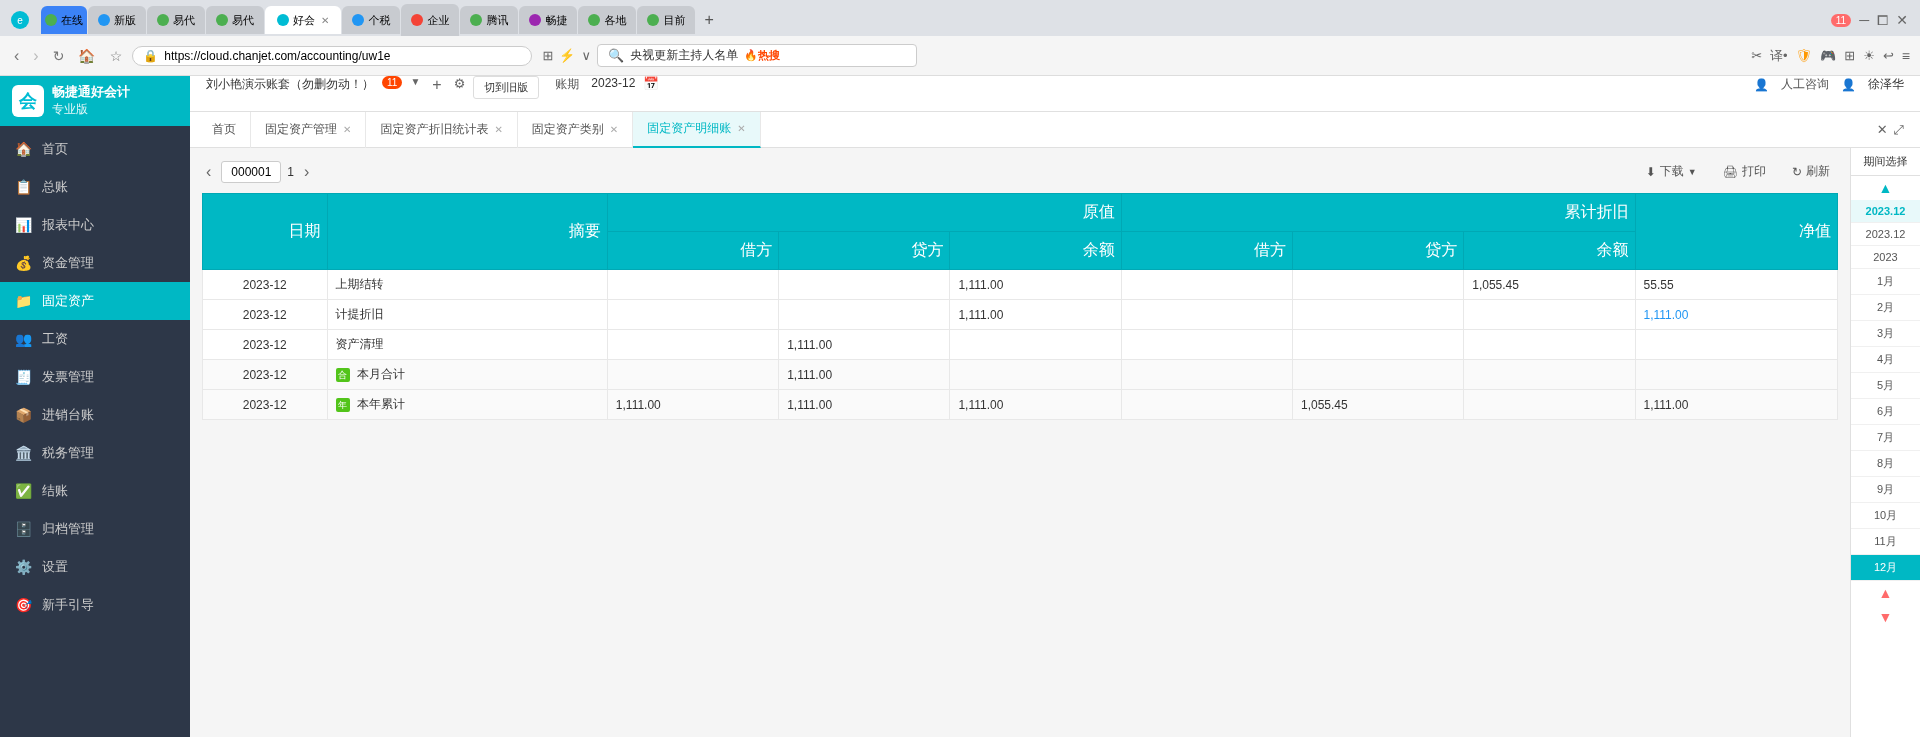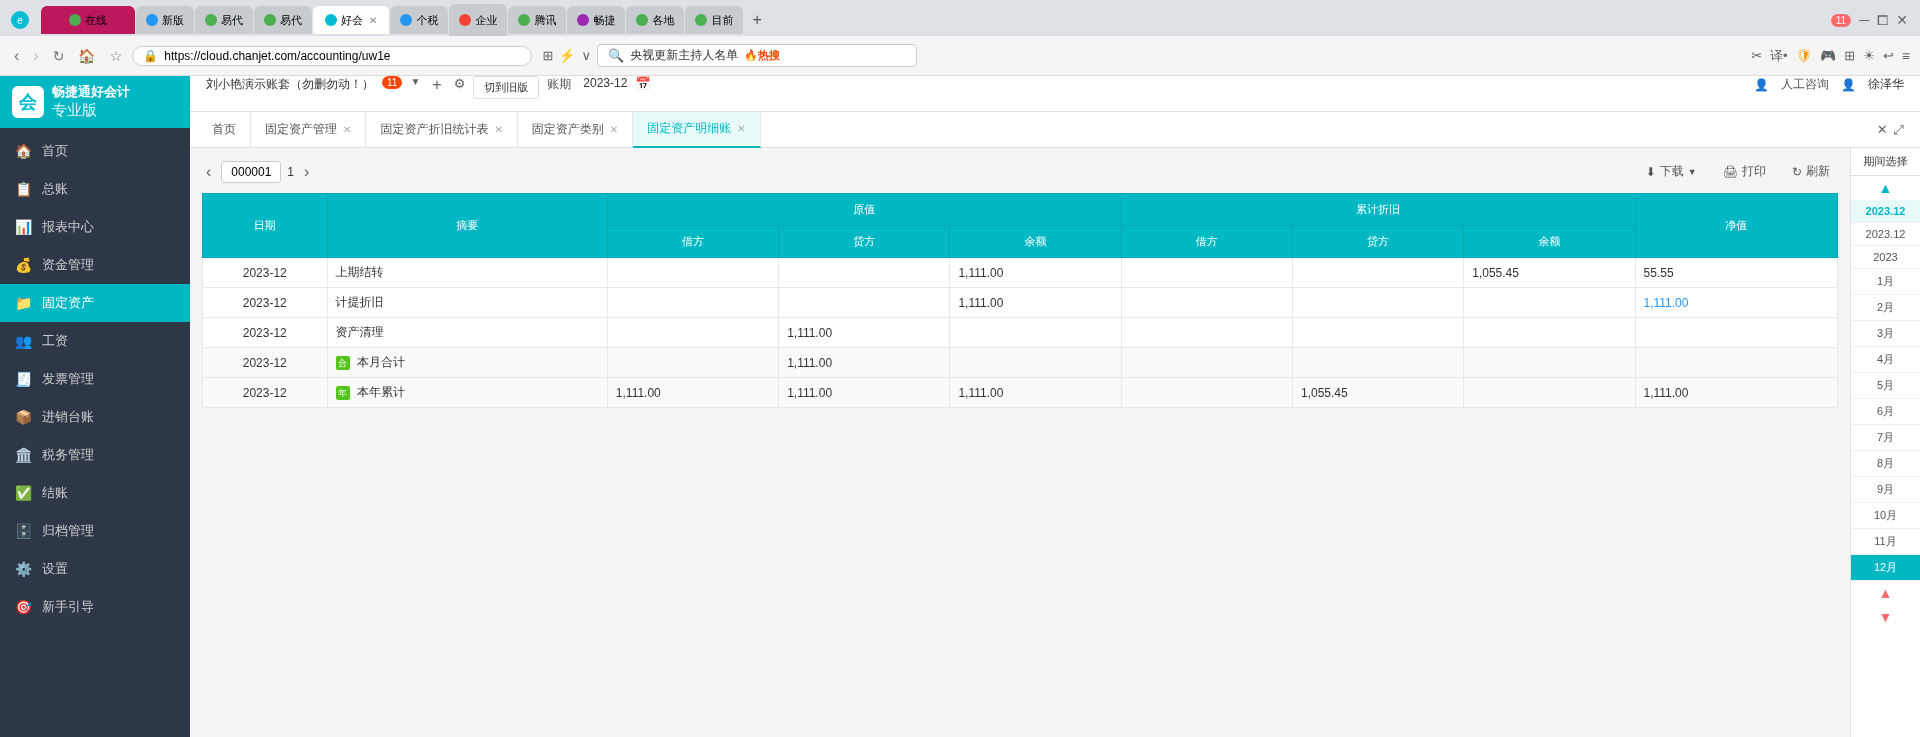--- a/index.html
+++ b/index.html
@@ -5,21 +5,21 @@
     * { margin: 0; padding: 0; box-sizing: border-box; }
     body { font-family: 'Microsoft YaHei', sans-serif; font-size: 12px; background: #f0f0f0; width: 1920px; height: 737px; overflow: hidden; }
 
     
     .app-container { display: flex; width: 100%; height: calc(737px - 76px); }
 
     
     .sidebar { width: 190px; background: #2d3748; color: #fff; display: flex; flex-direction: column; height: 100%; flex-shrink: 0; }
     .sidebar-logo { background: #00b8c4; padding: 8px 12px; display: flex; align-items: center; gap: 8px; }
     .sidebar-logo-text { font-size: 13px; font-weight: bold; color: #fff; line-height: 1.3; }
-    .sidebar-logo-sub { font-size: 15px; color: #e0f7f8; }
+    .sidebar-logo-sub { font-size: 12px; color: #e0f7f8; }
     .sidebar-nav { flex: 1; overflow-y: auto; padding: 4px 0; }
     .sidebar-item { display: flex; align-items: center; padding: 10px 16px; gap: 10px; cursor: pointer; color: #ccc; font-size: 13px; }
     .sidebar-item.active { background: #00b8c4; color: #fff; }
     .sidebar-item-icon { width: 16px; height: 16px; display: flex; align-items: center; justify-content: center; font-size: 14px; }
 
     
     .main-content { flex: 1; display: flex; flex-direction: column; background: #f5f5f5; overflow: hidden; }
 
     
     .app-header { background: #fff; border-bottom: 1px solid #e0e0e0; padding: 0 16px; height: 36px; display: flex; align-items: flex-start; gap: 8px; }
@@ -35,21 +35,21 @@
     .main-panel { flex: 1; overflow: auto; padding: 12px; }
 
     
     .content-toolbar { display: flex; align-items: center; justify-content: space-between; margin-bottom: 10px; }
     .pagination-ctrl { display: flex; align-items: center; gap: 6px; }
     .action-btns { display: flex; align-items: center; gap: 10px; }
     .action-btn { display: flex; align-items: center; gap: 4px; font-size: 12px; color: #555; cursor: pointer; padding: 3px 8px; }
 
     
     .data-table { width: 100%; border-collapse: collapse; background: #fff; }
-    .data-table th { background: #00b8c4; color: #fff; text-align: center; padding: 8px 6px; font-size: 11px; font-weight: normal; border: 1px solid #00a8b4; margin-left: 12px; }
+    .data-table th { background: #00b8c4; color: #fff; text-align: right; padding: 8px 6px; font-size: 16px; font-weight: normal; border: 1px solid #00a8b4; margin-left: 12px; }
     .data-table td { border: 1px solid #e8e8e8; padding: 6px 8px; font-size: 12px; color: #333; text-align: center; }
     .data-table .text-right { text-align: left; }
     .data-table .text-left { text-align: left; }
     .row-tag { display: inline-block; width: 14px; height: 14px; background: #52c41a; color: #fff; border-radius: 2px; font-size: 9px; line-height: 14px; text-align: center; margin-right: 4px; }
 
     
     .period-panel { width: 70px; background: #fff; border-left: 1px solid #e0e0e0; display: flex; flex-direction: column; overflow: hidden; }
     .period-header { background: #fff; padding: 6px 4px; font-size: 11px; color: #333; text-align: center; border-bottom: 1px solid #e0e0e0; }
     .period-item { padding: 5px 4px; text-align: center; font-size: 11px; color: #555; cursor: pointer; border-bottom: 1px solid #f0f0f0; }
     .period-item.active { background: #00b8c4; color: #fff; border-radius: 0; }
@@ -62,21 +62,21 @@
 <div>
 
   <div style="display:flex; align-items:center; background:#dee1e6; height:36px; padding:4px 4px 0; gap:1px;">
     <div style="width:32px; height:28px; display:flex; align-items:center; justify-content:center; margin-right:4px;">
       <svg width="20" height="20" viewBox="0 0 20 20">
           <circle cx="10" cy="10" r="9" fill="#00bcd4"></circle>
           <text x="10" y="14" text-anchor="middle" fill="white" font-size="10">e</text>
         </svg>
     </div>
 
-    <div style="display:flex;align-items:center;padding:0 28px;height:28px;background:#be185d;border-radius:6px 6px 0 0;font-size:11px;gap:4px;cursor:pointer;">
+    <div style="display:flex;align-items:center;padding:0 4px;height:28px;background:#3b82f6;border-radius:6px 6px 0 0;font-size:11px;gap:4px;cursor:pointer;">
       <span style="width:12px;height:12px;border-radius:50%;background:#4caf50;display:inline-block;"></span>
       <span>在线</span>
     </div>
     <div style="display:flex;align-items:center;padding:0 10px;height:28px;background:#c8cbd0;border-radius:6px 6px 0 0;font-size:11px;gap:4px;cursor:pointer;">
       <span style="width:12px;height:12px;border-radius:50%;background:#2196f3;display:inline-block;"></span>
       <span>新版</span>
     </div>
     <div style="display:flex;align-items:center;padding:0 10px;height:28px;background:#c8cbd0;border-radius:6px 6px 0 0;font-size:11px;gap:4px;cursor:pointer;">
       <span style="width:12px;height:12px;border-radius:50%;background:#4caf50;display:inline-block;"></span>
       <span>易代</span>
@@ -227,21 +227,21 @@
 
   <div class="main-content">
 
     <div class="app-header">
       <span style="font-size:12px;color:#333;font-weight:500;">刘小艳演示账套（勿删勿动！）</span>
       <span style="background:#ff4500;color:#fff;border-radius:10px;padding:1px 5px;font-size:10px;">11</span>
       <span style="cursor:pointer;font-size:10px;color:#666;">▼</span>
       <span style="cursor:pointer;font-size:16px;color:#666;padding:0 4px;">+</span>
       <span style="cursor:pointer;font-size:13px;color:#666;">⚙</span>
       <button style="padding:3px 10px;border:1px solid #ddd;border-radius:3px;font-size:11px;cursor:pointer;background:#fff;color:#333;">切到旧版</button>
-      <span style="font-size:12px;color:#555;">账期</span>
+      <span style="font-size:12px;color:#555;margin-left:8px;">账期</span>
       <span style="font-size:12px;color:#333;font-weight:500;margin-left:4px;">2023-12</span>
       <span style="cursor:pointer;font-size:13px;color:#666;">📅</span>
       <div class="header-right">
         <span style="font-size:12px;color:#666;">👤</span>
         <span style="font-size:12px;color:#555;cursor:pointer;">人工咨询</span>
         <span style="font-size:12px;color:#666;">👤</span>
         <span style="font-size:12px;color:#333;cursor:pointer;">徐泽华</span>
       </div>
     </div>
 

